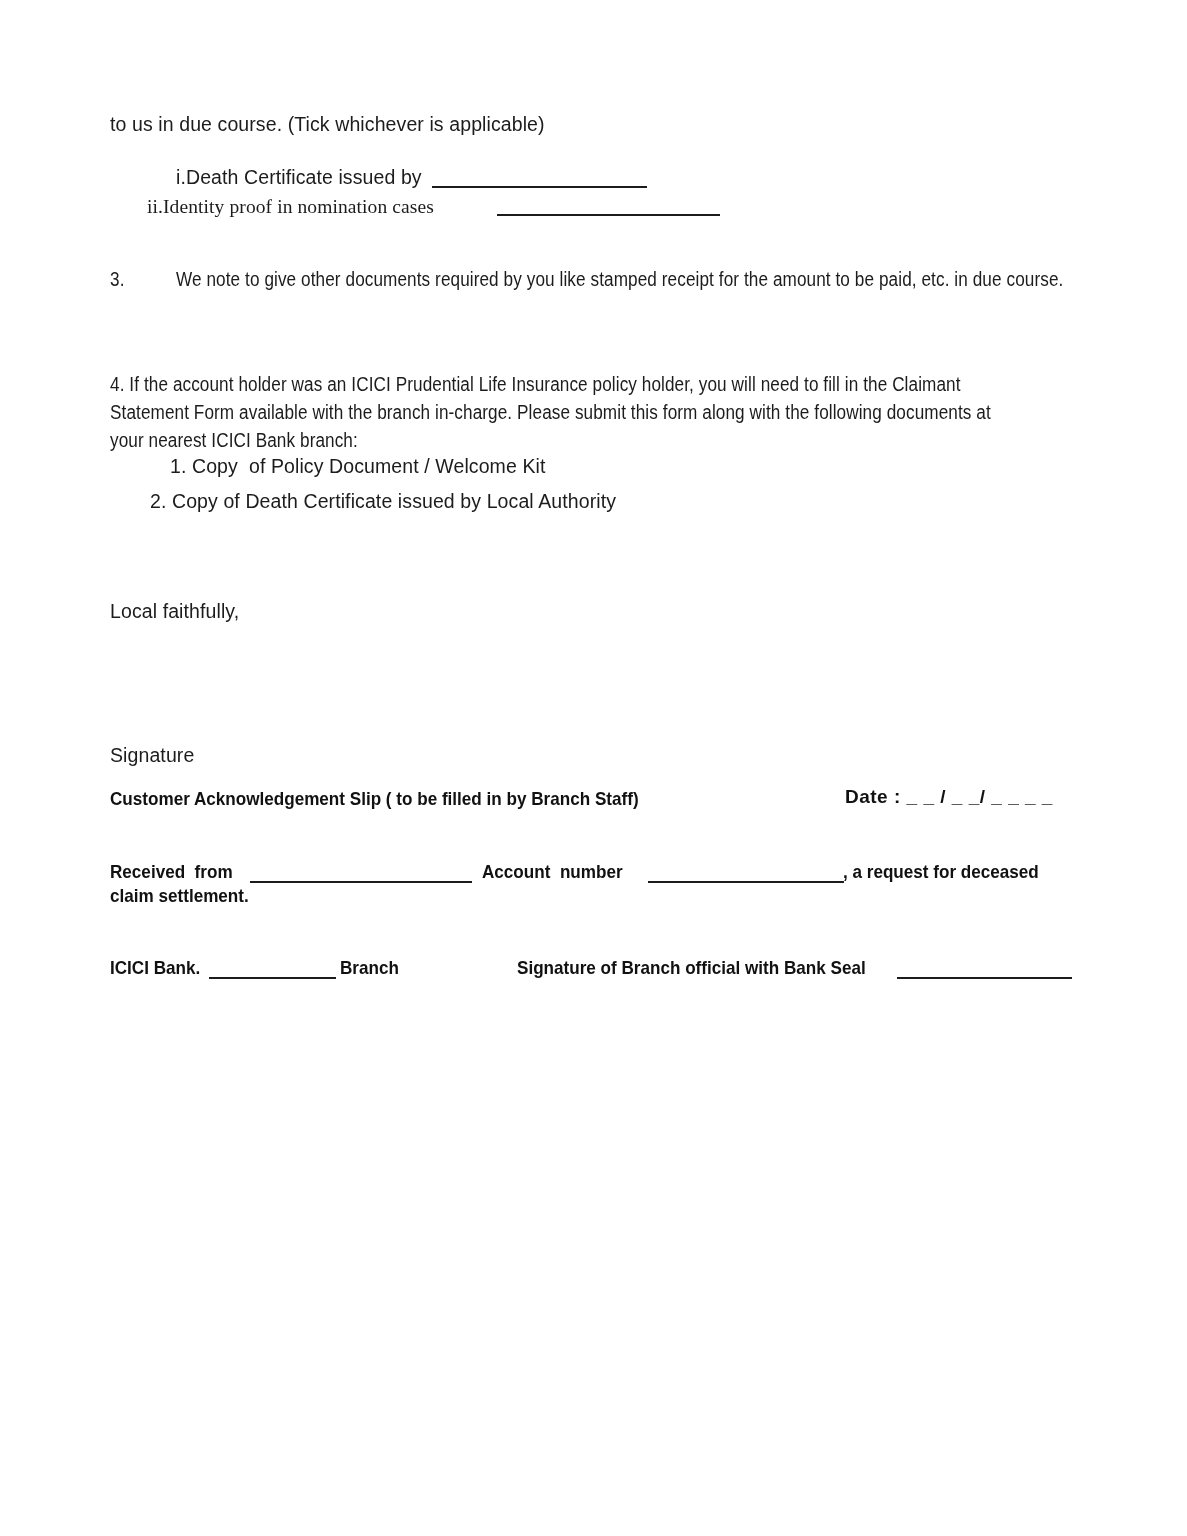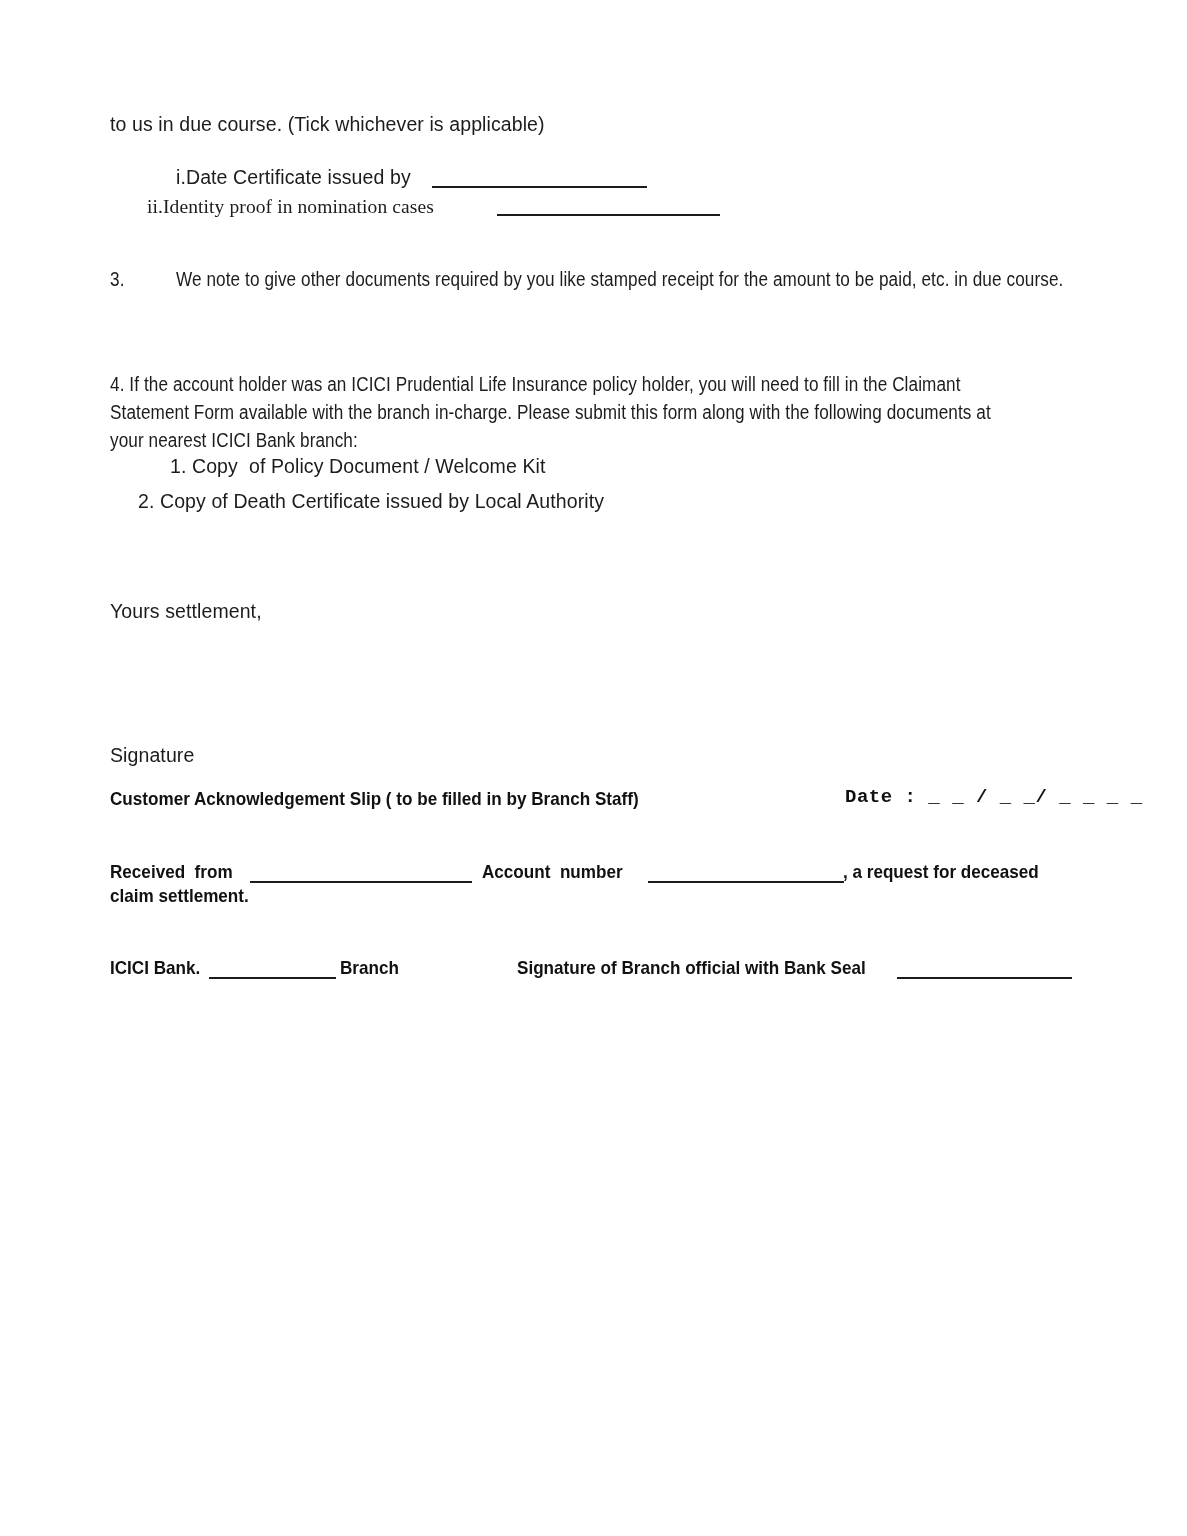--- a/index.html
+++ b/index.html
@@ -59,48 +59,47 @@
     transform-origin: left top;
   }
 
   .date-field {
     position: absolute;
     font-weight: bold;
     font-size: 19px;
     color: #111111;
     white-space: pre;
     letter-spacing: 0.5px;
-    font-family: Liberation Mono, monospace;
   }
 
   .nowrap { white-space: pre; }
 </style>
 </head>
 <body>
 
 <div class="page">
 
   <div class="tx" style="left:110px; top:110px;">to us in due course. (Tick whichever is applicable)</div>
 
-  <div class="tx nowrap" style="left:176px; top:163px;"><span>i.</span><span>Date Certificate issued by</span></div>
+  <div class="tx nowrap" style="left:176px; top:163px;"><span>i.</span><span>Death Certificate issued by</span></div>
   <div class="rule" style="left:432px; top:186px; width:215px;"></div>
 
   <div class="tx nowrap" style="left:147px; top:192px;font-family:Liberation Serif, serif;"><span>ii.</span><span>Identity proof in nomination cases</span></div>
   <div class="rule" style="left:497px; top:214px; width:223px;"></div>
 
 
   <div class="tx narrow" style="left:110px; top:265px; width:1090px;">3.</div>
   <div class="tx narrow" style="left:176px; top:265px; width:1020px;">We note to give other documents required by you like stamped receipt for the amount to be paid, etc. in due course.</div>
 
   <div class="tx narrow" style="left:110px; top:370px; width:1030px; line-height:28px;">4. If the account holder was an ICICI Prudential Life Insurance policy holder, you will need to fill in the Claimant Statement Form available with the branch in-charge. Please submit this form along with the following documents at your nearest ICICI Bank branch:</div>
 
   <div class="tx" style="left:150px; top:452px;margin-left:20px;">1. Copy  of Policy Document / Welcome Kit</div>
-  <div class="tx" style="left:138px; top:487px;">2. Copy of Death Certificate issued by Local Authority</div>
+  <div class="tx" style="left:150px; top:487px;">2. Copy of Death Certificate issued by Local Authority</div>
 
-  <div class="tx" style="left:110px; top:597px;">Yours settlement,</div>
+  <div class="tx" style="left:110px; top:597px;">Local faithfully,</div>
 
   <div class="tx" style="left:110px; top:741px;">Signature</div>
 
   <div class="slip-label" style="left:110px; top:785px;">Customer Acknowledgement Slip ( to be filled in by Branch Staff)</div>
 
   <div class="date-field" style="left:845px; top:786px;"><span>Date : </span><span>_ _ / _ _/ _ _ _ _</span></div>
 
   <div class="slip-label" style="left:110px; top:858px;">Received  from</div>
   <div class="rule thick" style="left:250px; top:881px; width:222px;"></div>
 

